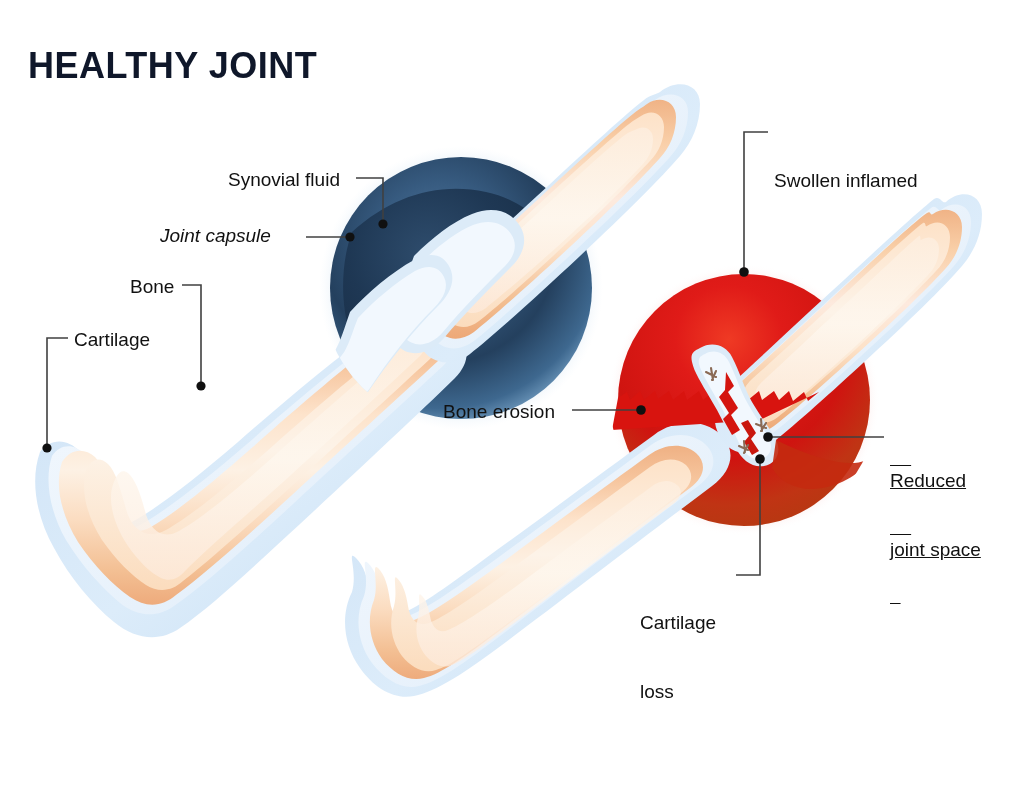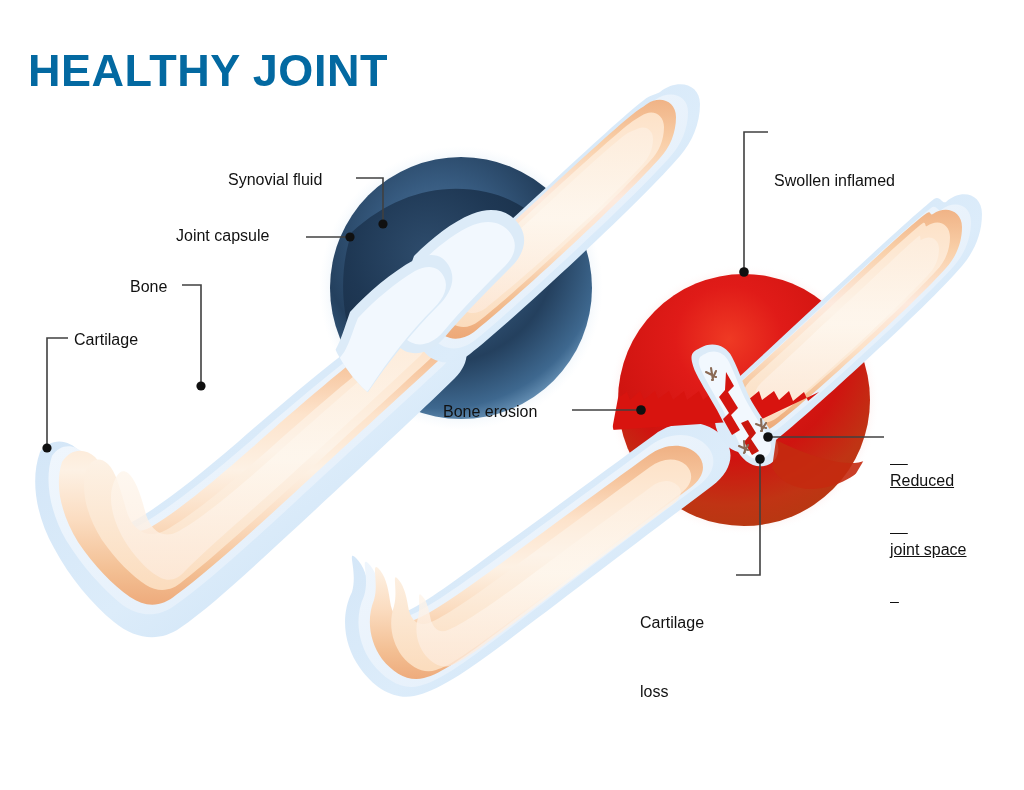--- a/index.html
+++ b/index.html
@@ -23,39 +23,39 @@
     position: absolute;
     left: 0;
     top: 0;
     width: 1024px;
     height: 790px;
   }
   .title {
     position: absolute;
     font-family: "Liberation Sans", sans-serif;
     font-weight: bold;
-    font-size: 45px;
+    font-size: 36px;
     letter-spacing: 0.5px;
-    color: #0369a1;
+    color: #0f172a;
     white-space: nowrap;
   }
   #title-healthy { left: 28px; top: 45px; }
   #title-ra { left: 577px; top: 683px; }
 
   .label {
     position: absolute;
     font-family: "Liberation Sans", sans-serif;
-    font-size: 16px;
+    font-size: 19px;
     line-height: 23px;
     color: #111111;
     white-space: pre;
   }
 
   #lbl-synovial-fluid   { left: 228px; top: 168px; }
-  #lbl-joint-capsule    { left: 176px; top: 224px; }
+  #lbl-joint-capsule    { left: 160px; top: 224px; font-style: italic; }
   #lbl-bone             { left: 130px; top: 275px; }
   #lbl-cartilage        { left: 74px;  top: 328px; }
   #lbl-swollen          { left: 774px; top: 123px; }
   #lbl-bone-erosion     { left: 443px; top: 400px; }
   #lbl-reduced-space    { left: 890px; top: 423px; text-decoration: underline; }
   #lbl-cartilage-loss   { left: 640px; top: 565px; }
 </style>
 </head>
 <body>
 

